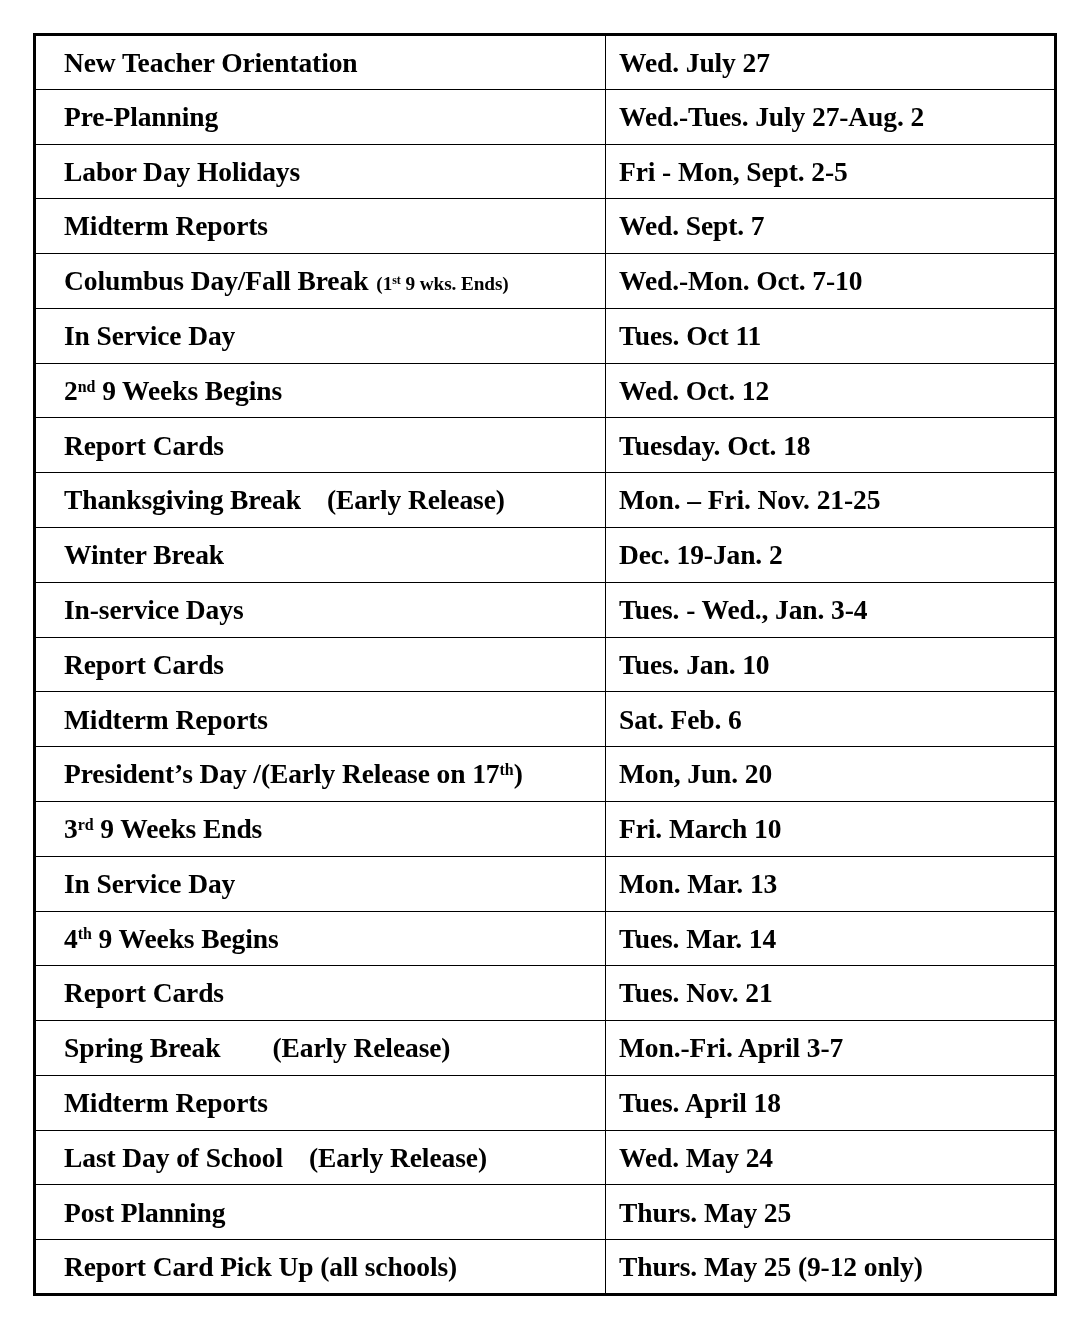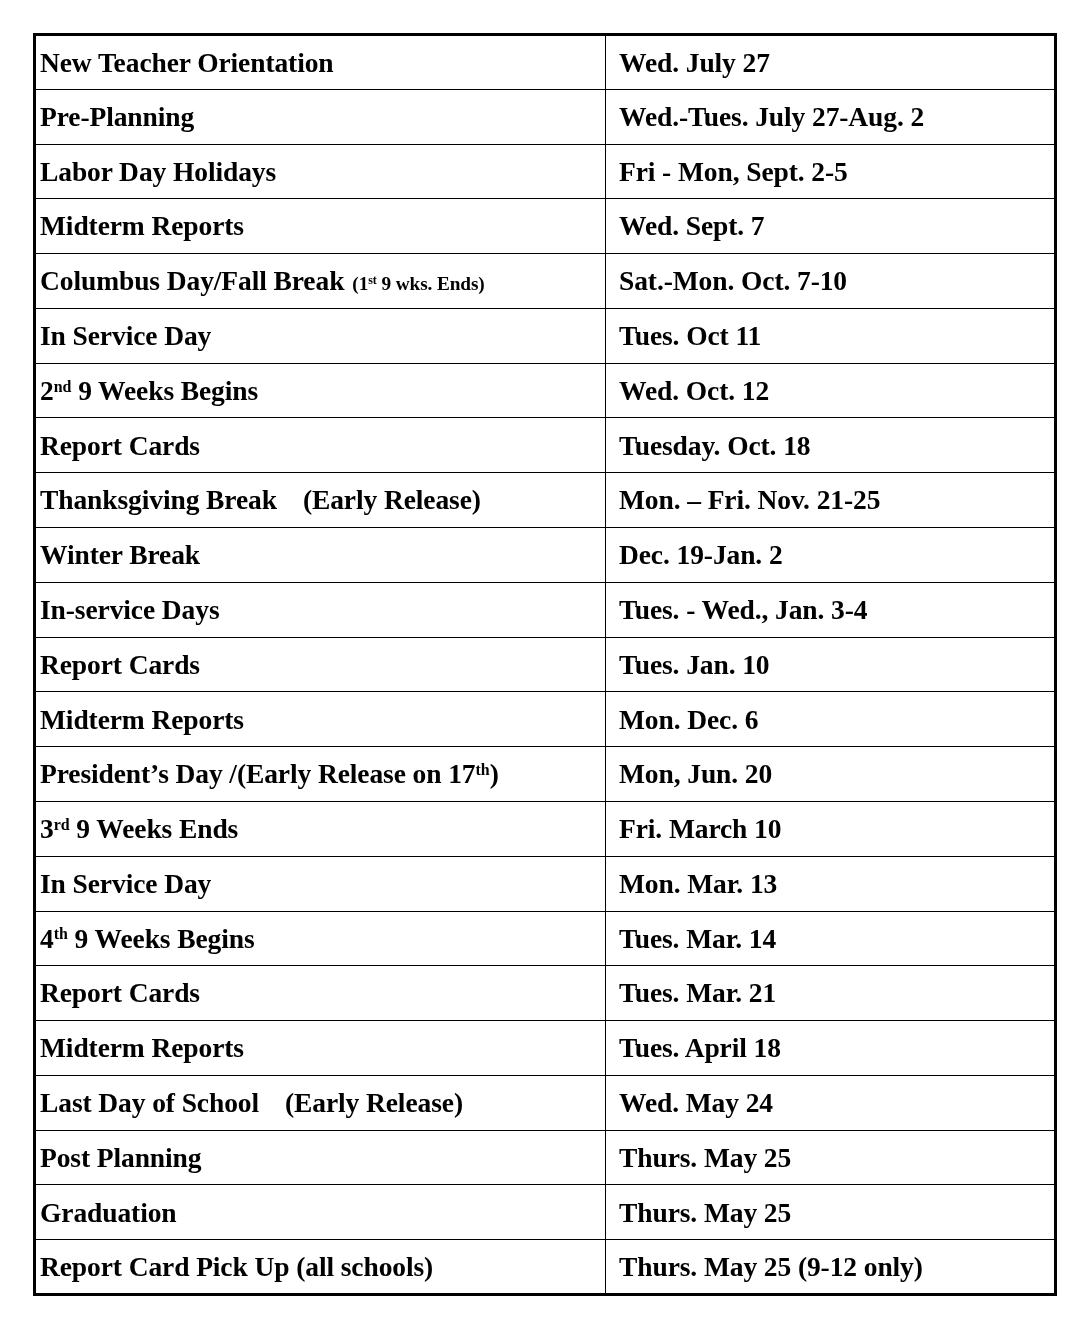--- a/index.html
+++ b/index.html
@@ -35,21 +35,21 @@
 
   table.calendar col.c-event { width: 571px; }
   table.calendar col.c-date  { width: 450px; }
 
   table.calendar tr {
     height: 43.55px;
   }
 
   table.calendar td {
     border: 1.6px solid #000000;
-    padding: 0 0 0 4px;
+    padding: 0 0 0 28px;
     vertical-align: middle;
     font-weight: bold;
     font-size: 27.5px;
     line-height: 1.0;
     white-space: nowrap;
     overflow: hidden;
     letter-spacing: -0.1px;
     margin-top: 17px;
   }
 
@@ -112,21 +112,21 @@
         <td class="date-cell">Fri - Mon, Sept. 2-5</td>
       </tr>
 
       <tr>
         <td class="event-cell">Midterm Reports</td>
         <td class="date-cell">Wed. Sept. 7</td>
       </tr>
 
       <tr>
         <td class="event-cell"><span>Columbus Day/Fall Break</span><span class="gap-thin"></span><span class="small-note"><span>(1</span><sup>st</sup><span> 9 wks. Ends)</span></span></td>
-        <td class="date-cell">Sat.-Mon. Oct. 7-10</td>
+        <td class="date-cell">Wed.-Mon. Oct. 7-10</td>
       </tr>
 
       <tr>
         <td class="event-cell">In Service Day</td>
         <td class="date-cell">Tues. Oct 11</td>
       </tr>
 
       <tr>
         <td class="event-cell"><span>2</span><sup>nd</sup><span> 9 Weeks Begins</span></td>
         <td class="date-cell">Wed. Oct. 12</td>
@@ -156,21 +156,21 @@
 
 
       <tr>
         <td class="event-cell">Report Cards</td>
         <td class="date-cell">Tues. Jan. 10</td>
       </tr>
 
 
       <tr>
         <td class="event-cell">Midterm Reports</td>
-        <td class="date-cell">Mon. Dec. 6</td>
+        <td class="date-cell">Sat. Feb. 6</td>
       </tr>
 
       <tr>
         <td class="event-cell"><span>President’s Day /(Early Release on 17</span><sup>th</sup><span>)</span></td>
         <td class="date-cell">Mon, Jun. 20</td>
       </tr>
 
       <tr>
         <td class="event-cell"><span>3</span><sup>rd</sup><span> 9 Weeks Ends</span></td>
         <td class="date-cell">Fri. March 10</td>
@@ -181,43 +181,43 @@
         <td class="date-cell">Mon. Mar. 13</td>
       </tr>
 
       <tr>
         <td class="event-cell"><span>4</span><sup>th</sup><span> 9 Weeks Begins</span></td>
         <td class="date-cell">Tues. Mar. 14</td>
       </tr>
 
       <tr>
         <td class="event-cell">Report Cards</td>
-        <td class="date-cell">Tues. Mar. 21</td>
-      </tr>
-
+        <td class="date-cell">Tues. Nov. 21</td>
+      </tr>
+
+      <tr>
+        <td class="event-cell"><span>Spring Break</span><span class="gap-wide"></span><span class="gap-wide"></span><span>(Early Release)</span></td>
+        <td class="date-cell">Mon.-Fri. April 3-7</td>
+      </tr>
 
       <tr>
         <td class="event-cell">Midterm Reports</td>
         <td class="date-cell">Tues. April 18</td>
       </tr>
 
       <tr>
         <td class="event-cell"><span>Last Day of School</span><span class="gap-wide"></span><span>(Early Release)</span></td>
         <td class="date-cell">Wed. May 24</td>
       </tr>
 
       <tr>
         <td class="event-cell">Post Planning</td>
         <td class="date-cell">Thurs. May 25</td>
       </tr>
 
-      <tr>
-        <td class="event-cell">Graduation</td>
-        <td class="date-cell">Thurs. May 25</td>
-      </tr>
 
       <tr>
         <td class="event-cell">Report Card Pick Up (all schools)</td>
         <td class="date-cell">Thurs. May 25 (9-12 only)</td>
       </tr>
 
     </tbody>
   </table>
 </div>
 

